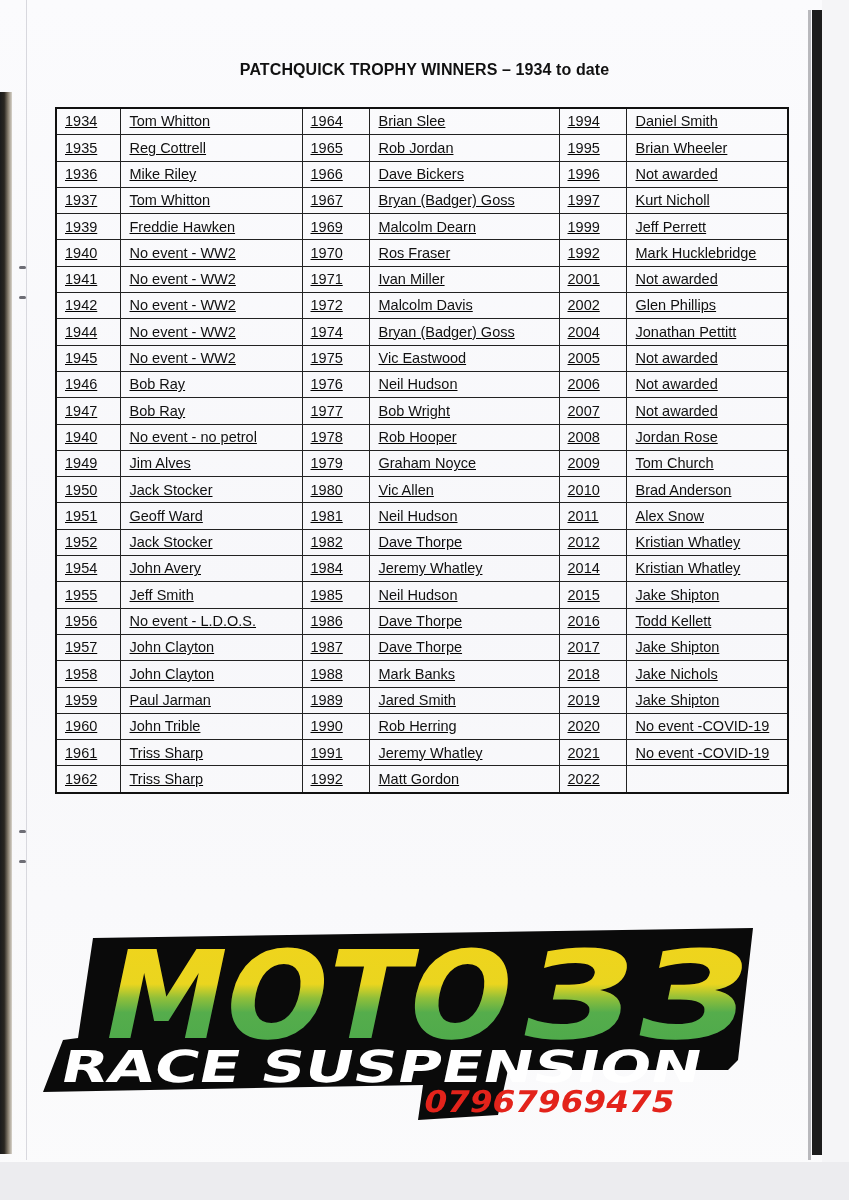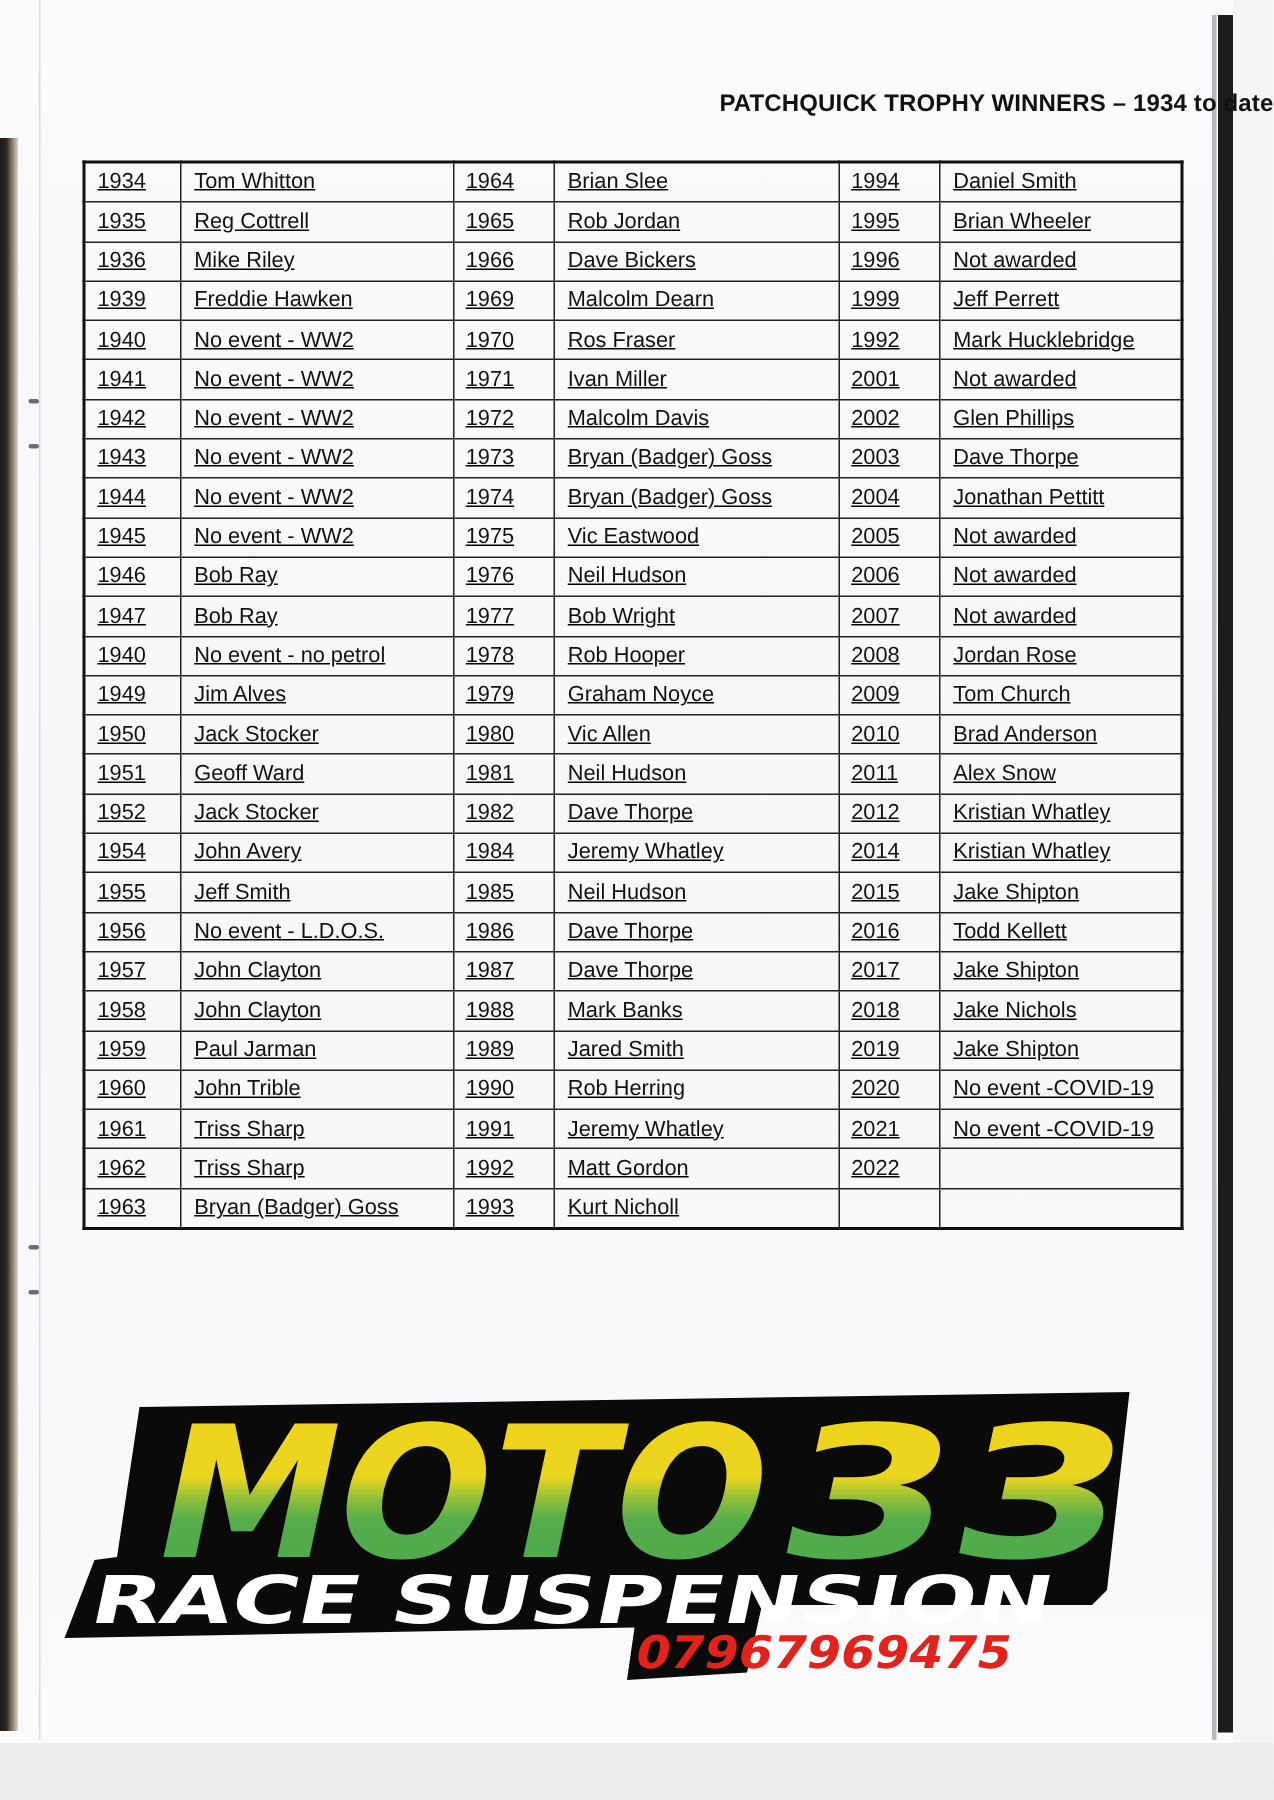--- a/index.html
+++ b/index.html
@@ -20,21 +20,21 @@
     position: absolute; left: 26px; top: 0; width: 1px; height: 1160px;
     background: #d8d8de;
   }
   .staple { position: absolute; left: 19px; width: 7px; height: 3px; background: #6d6d75; border-radius: 2px; }
   .right-edge-a { position: absolute; left: 808px; top: 10px; width: 3px; height: 1150px; background: #b9b9bd; }
   .right-edge-b { position: absolute; left: 812px; top: 10px; width: 10px; height: 1145px; background: #1c1c1c; }
   .right-bg { position: absolute; left: 822px; top: 0; width: 27px; height: 1200px; background: #f5f5f7; }
   .bottom-strip { position: absolute; left: 0; top: 1162px; width: 849px; height: 38px; background: #ececef; }
 
   .title {
-    position: absolute; left: 0; width: 849px; top: 61px; text-align: right;
+    position: absolute; left: 0; width: 849px; top: 61px; text-align: center;
     font-weight: bold; font-size: 16px; color: #111; letter-spacing: 0.1px;
   }
 
   table.winners {
     position: absolute; left: 55px; top: 107px; width: 732px;
     border-collapse: collapse; border: 2px solid #111;
     table-layout: fixed;
     text-decoration: underline;
   }
   table.winners td {
@@ -95,20 +95,28 @@
         </tr>
         <tr>
           <td class="yr">1936</td>
           <td class="nm">Mike Riley</td>
           <td class="yr">1966</td>
           <td class="nm">Dave Bickers</td>
           <td class="yr">1996</td>
           <td class="nm">Not awarded</td>
         </tr>
         <tr>
+          <td class="yr">1937</td>
+          <td class="nm">Tom Whitton</td>
+          <td class="yr">1967</td>
+          <td class="nm">Bryan (Badger) Goss</td>
+          <td class="yr">1997</td>
+          <td class="nm">Kurt Nicholl</td>
+        </tr>
+        <tr>
           <td class="yr">1939</td>
           <td class="nm">Freddie Hawken</td>
           <td class="yr">1969</td>
           <td class="nm">Malcolm Dearn</td>
           <td class="yr">1999</td>
           <td class="nm">Jeff Perrett</td>
         </tr>
         <tr>
           <td class="yr">1940</td>
           <td class="nm">No event - WW2</td>
@@ -127,28 +135,20 @@
         </tr>
         <tr>
           <td class="yr">1942</td>
           <td class="nm">No event - WW2</td>
           <td class="yr">1972</td>
           <td class="nm">Malcolm Davis</td>
           <td class="yr">2002</td>
           <td class="nm">Glen Phillips</td>
         </tr>
         <tr>
-          <td class="yr">1943</td>
-          <td class="nm">No event - WW2</td>
-          <td class="yr">1973</td>
-          <td class="nm">Bryan (Badger) Goss</td>
-          <td class="yr">2003</td>
-          <td class="nm">Dave Thorpe</td>
-        </tr>
-        <tr>
           <td class="yr">1944</td>
           <td class="nm">No event - WW2</td>
           <td class="yr">1974</td>
           <td class="nm">Bryan (Badger) Goss</td>
           <td class="yr">2004</td>
           <td class="nm">Jonathan Pettitt</td>
         </tr>
         <tr>
           <td class="yr">1945</td>
           <td class="nm">No event - WW2</td>
@@ -276,28 +276,20 @@
           <td class="nm">Jeremy Whatley</td>
           <td class="yr">2021</td>
           <td class="nm">No event -COVID-19</td>
         </tr>
         <tr>
           <td class="yr">1962</td>
           <td class="nm">Triss Sharp</td>
           <td class="yr">1992</td>
           <td class="nm">Matt Gordon</td>
           <td class="yr">2022</td>
-          <td class="nm"></td>
-        </tr>
-        <tr>
-          <td class="yr">1963</td>
-          <td class="nm">Bryan (Badger) Goss</td>
-          <td class="yr">1993</td>
-          <td class="nm">Kurt Nicholl</td>
-          <td class="yr"></td>
           <td class="nm"></td>
         </tr>
       </tbody>
   </table>
 
   <svg class="ad" viewBox="0 0 740 205" xmlns="http://www.w3.org/2000/svg">
     <defs>
       <linearGradient id="yg" x1="0" y1="0" x2="0" y2="1">
         <stop offset="0" stop-color="#f2d41b"></stop>
         <stop offset="0.42" stop-color="#ead51f"></stop>

